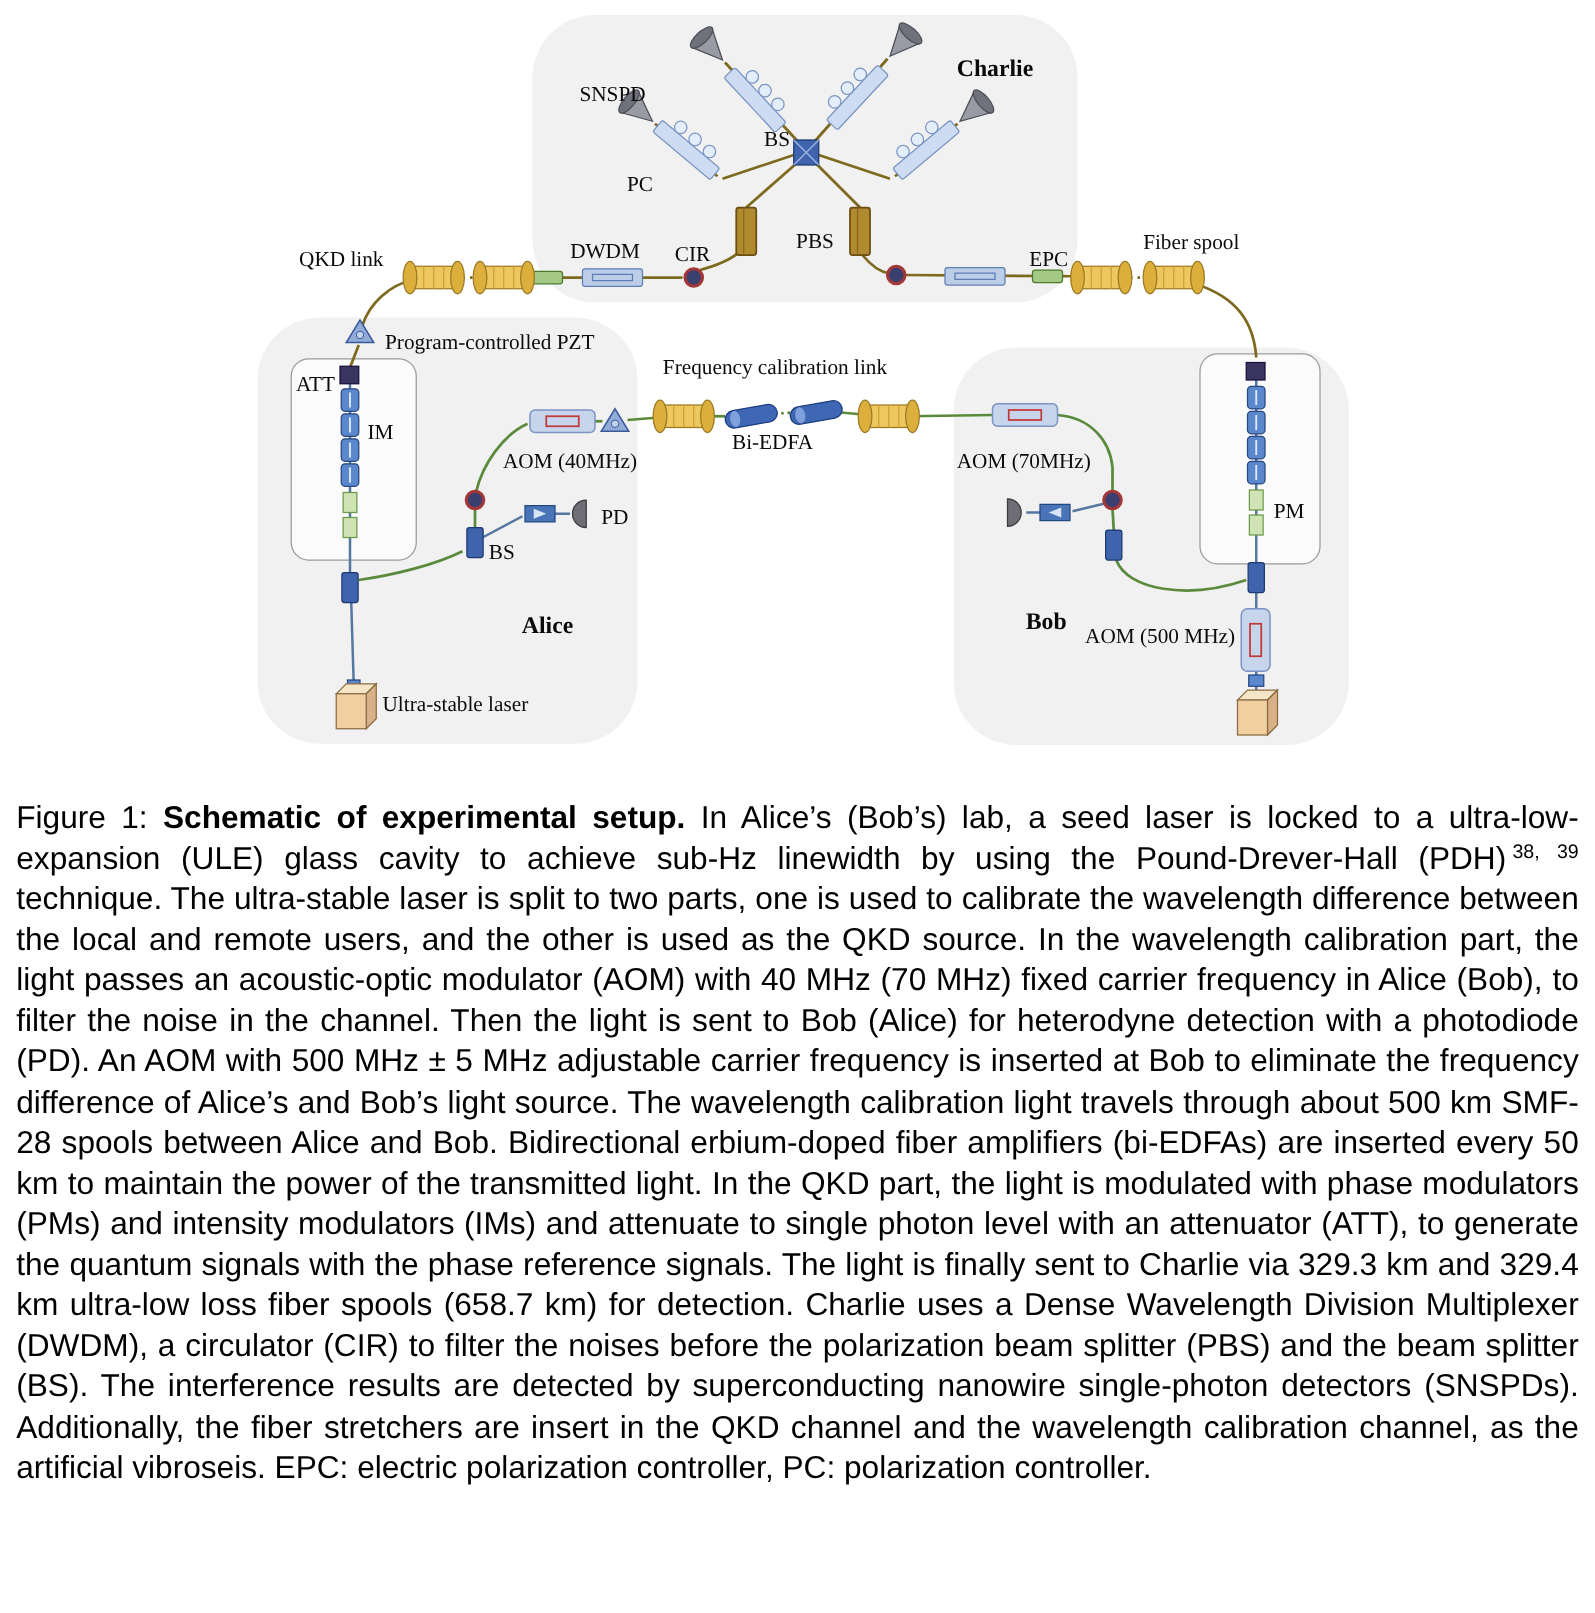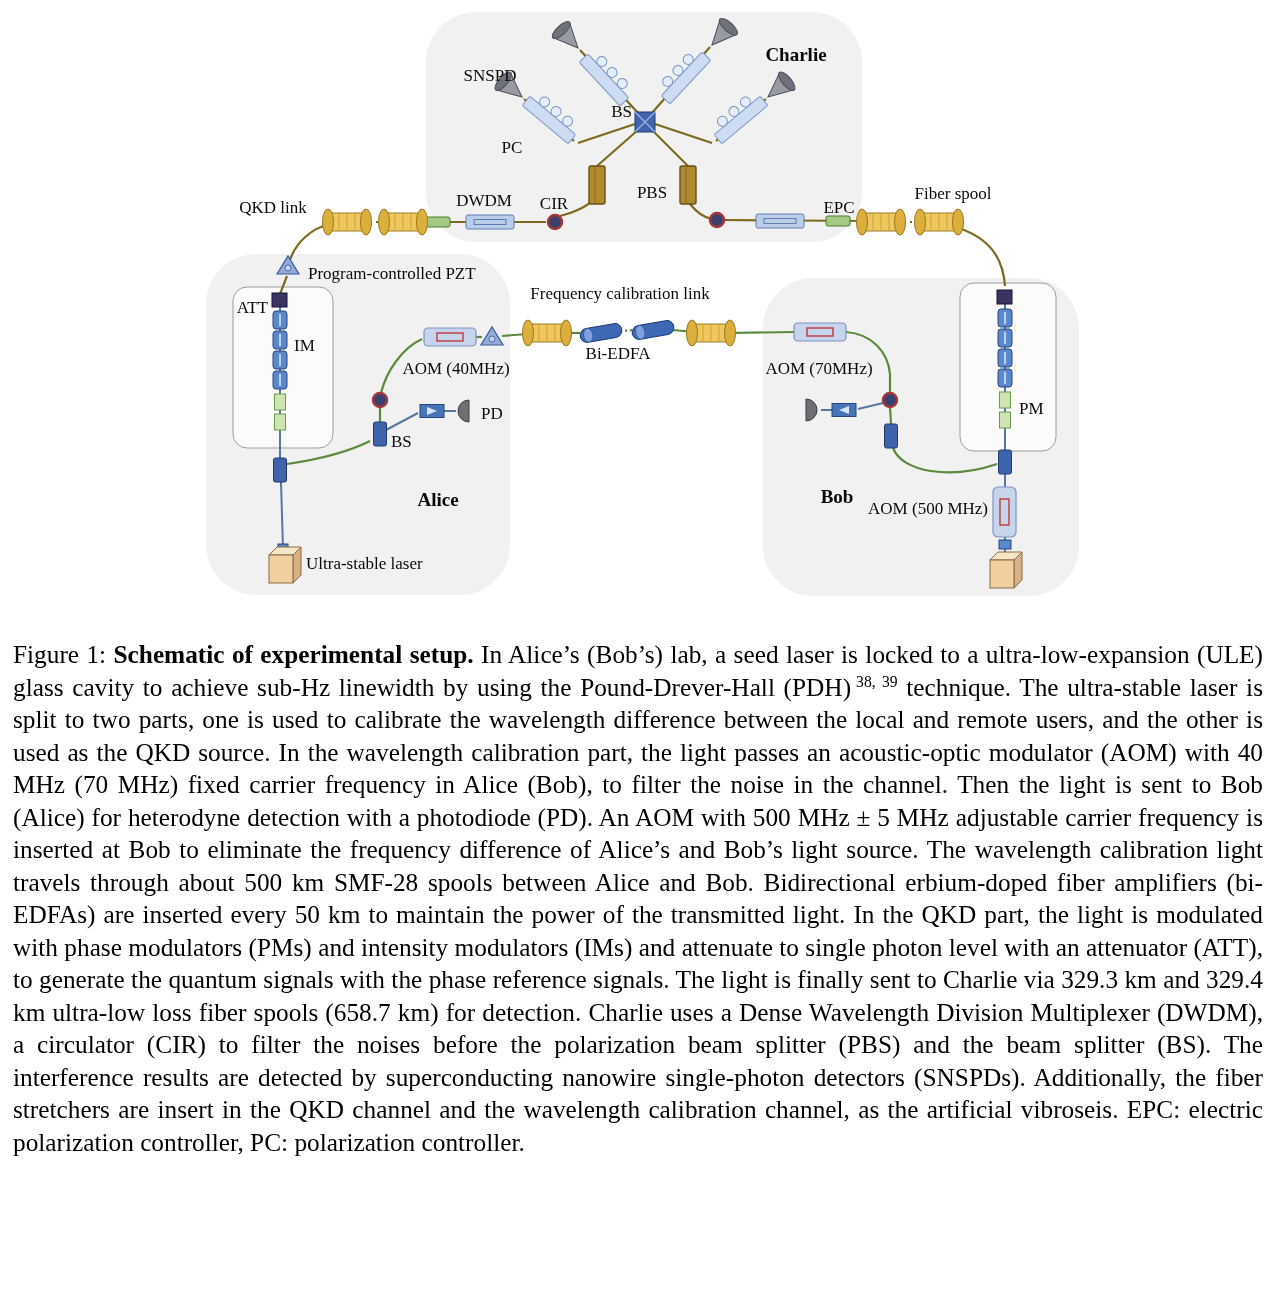--- a/index.html
+++ b/index.html
@@ -19,21 +19,21 @@
   svg text {
     font-family: "Liberation Serif", serif;
     font-size: 17px;
     fill: #0a0a0a;
   }
   svg text.bold {
     font-weight: bold;
     font-size: 19px;
   }
   .caption {
-    font-family: Liberation Serif, serif;
+    font-family: Liberation Sans, sans-serif;
     font-size: 25.3px;
     line-height: 1.285;
     text-align: justify;
     color: #000000;
     margin: 16px 0 0 0;
     padding: 0 13px;
   }
   .cap-title { font-weight: bold; }
   .cite {
     font-size: 0.62em;

